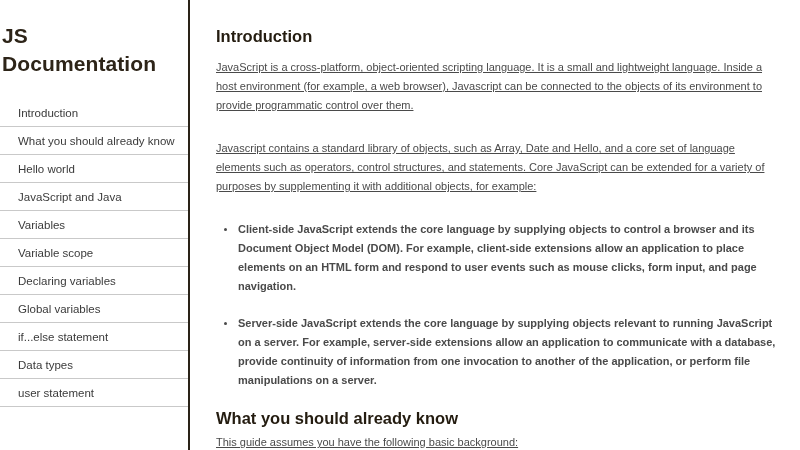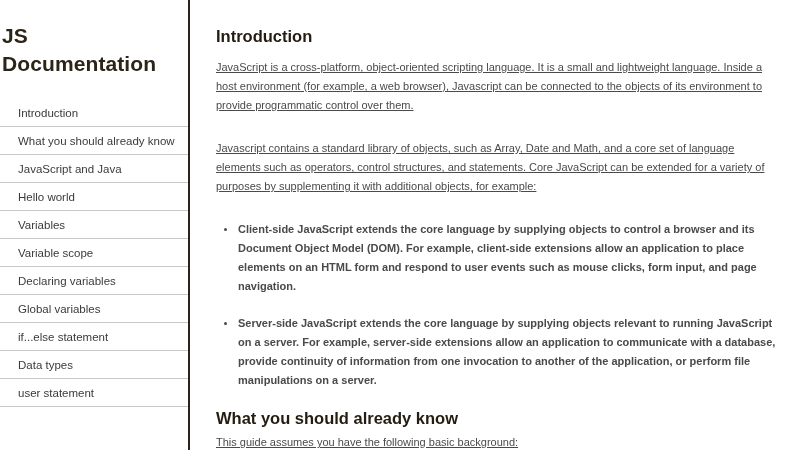--- a/index.html
+++ b/index.html
@@ -141,42 +141,42 @@
 
 <div id="page">
 
   <nav id="sidebar">
 
     <h1 id="sidebar-title">JS Documentation</h1>
 
     <ul id="nav-list">
       <li class="nav-item">Introduction</li>
       <li class="nav-item">What you should already know</li>
+      <li class="nav-item">Hello world</li>
       <li class="nav-item">JavaScript and Java</li>
-      <li class="nav-item">Hello world</li>
       <li class="nav-item">Variables</li>
       <li class="nav-item">Variable scope</li>
       <li class="nav-item">Declaring variables</li>
       <li class="nav-item">Global variables</li>
       <li class="nav-item">if...else statement</li>
       <li class="nav-item">Data types</li>
       <li class="nav-item">user statement</li>
     </ul>
 
   </nav>
 
   <main id="main">
 
     <section id="section-introduction">
 
       <h2 class="section-heading">Introduction</h2>
 
       <p class="body-text">JavaScript is a cross-platform, object-oriented scripting language. It is a small and lightweight language. Inside a host environment (for example, a web browser), Javascript can be connected to the objects of its environment to provide programmatic control over them.</p>
 
-      <p class="body-text">Javascript contains a standard library of objects, such as Array, Date and Math, and a core set of language elements such as operators, control structures, and statements. Core JavaScript can be extended for a variety of purposes by supplementing it with additional objects, for example:</p>
+      <p class="body-text">Javascript contains a standard library of objects, such as Array, Date and Hello, and a core set of language elements such as operators, control structures, and statements. Core JavaScript can be extended for a variety of purposes by supplementing it with additional objects, for example:</p>
 
       <ul class="bullet-list" id="list-extensions">
         <li class="bullet-item">Client-side JavaScript extends the core language by supplying objects to control a browser and its Document Object Model (DOM). For example, client-side extensions allow an application to place elements on an HTML form and respond to user events such as mouse clicks, form input, and page navigation.</li>
         <li class="bullet-item">Server-side JavaScript extends the core language by supplying objects relevant to running JavaScript on a server. For example, server-side extensions allow an application to communicate with a database, provide continuity of information from one invocation to another of the application, or perform file manipulations on a server.</li>
       </ul>
 
     </section>
 
     <section id="section-know">
 

